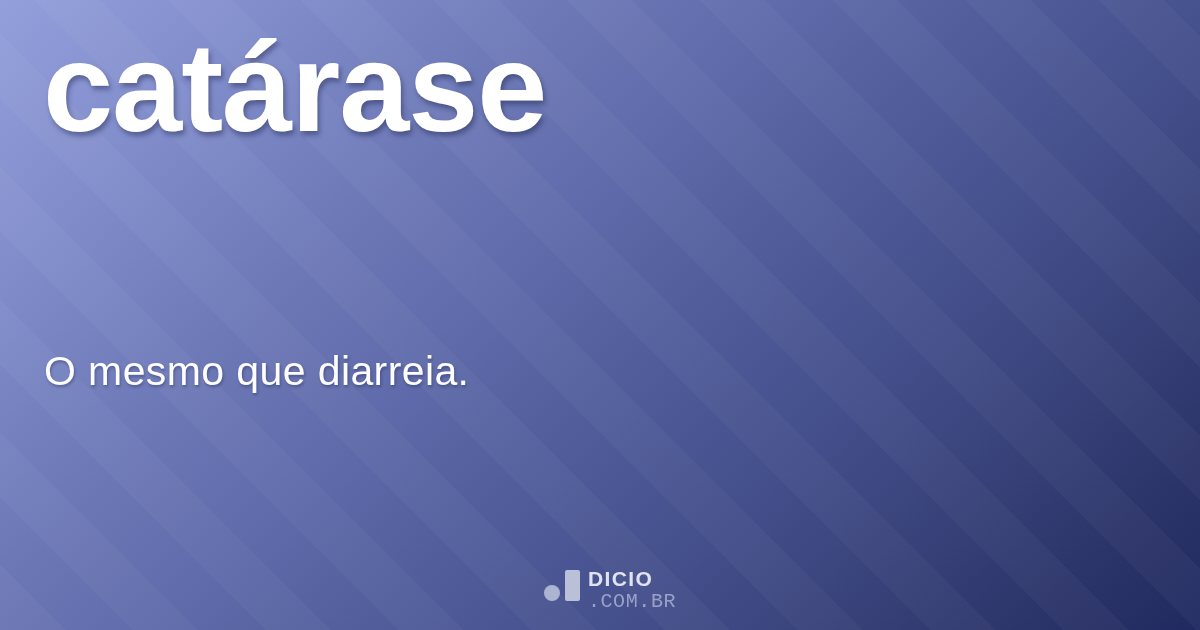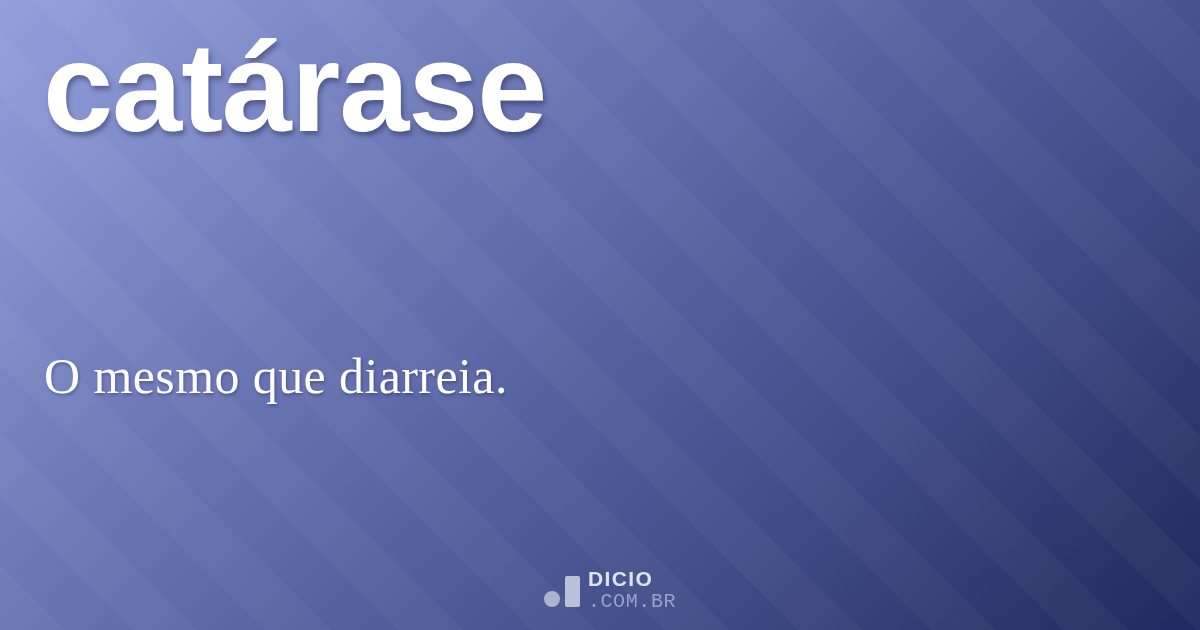--- a/index.html
+++ b/index.html
@@ -76,38 +76,37 @@
     white-space: nowrap;
     -webkit-font-smoothing: antialiased;
   }
 
   
   .definition {
     position: absolute;
     left: 44px;
     top: 346px;
     margin: 0;
-    font-family: Liberation Serif, serif;
+    font-family: Liberation Sans, sans-serif;
     font-weight: 400;
-    font-size: 50px;
+    font-size: 41px;
     line-height: 1.22;
     letter-spacing: 0.4px;
     color: #fdfdff;
     text-shadow: 1px 2px 3px rgba(20,26,62,0.35);
     max-width: 1090px;
   }
 
   
   .brand {
     position: absolute;
     left: 0;
     right: 0;
     bottom: 18px;
     display: flex;
-    align-items: center;
     justify-content: center;
     gap: 8px;
     padding-left: 20px;
   }
 
   .brand-mark {
     display: flex;
     align-items: flex-end;
     gap: 5px;
     height: 33px;

